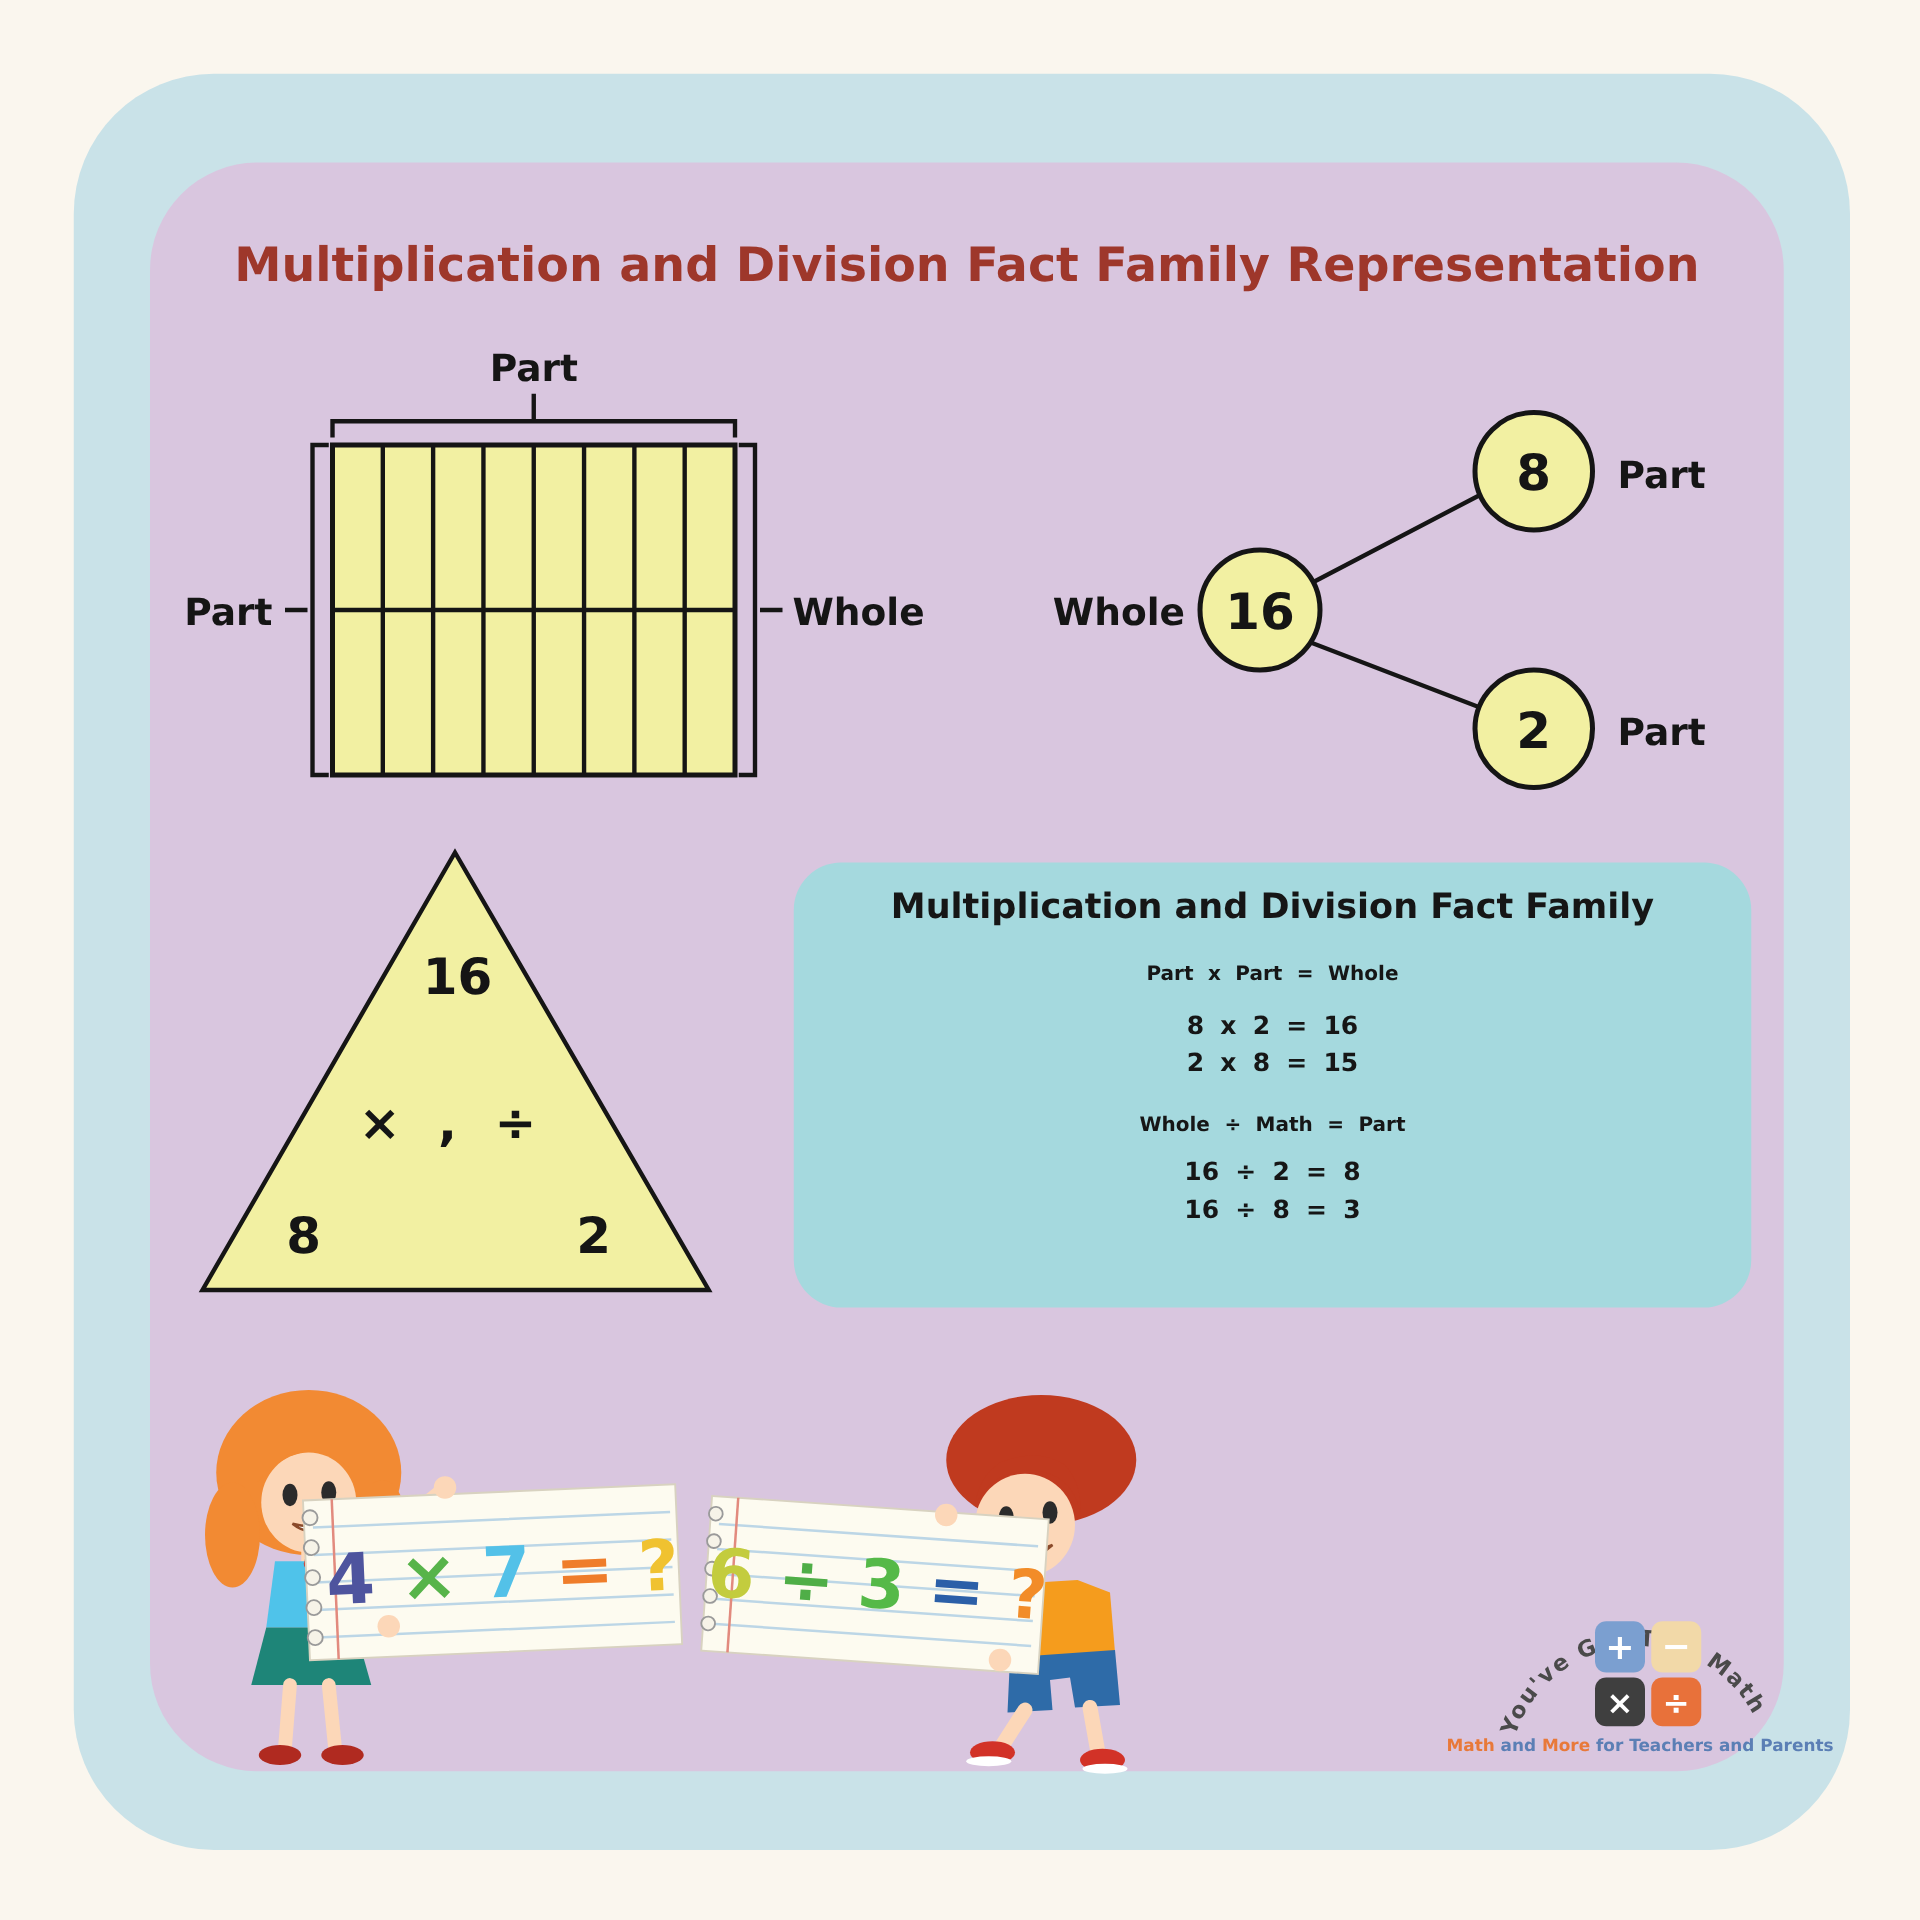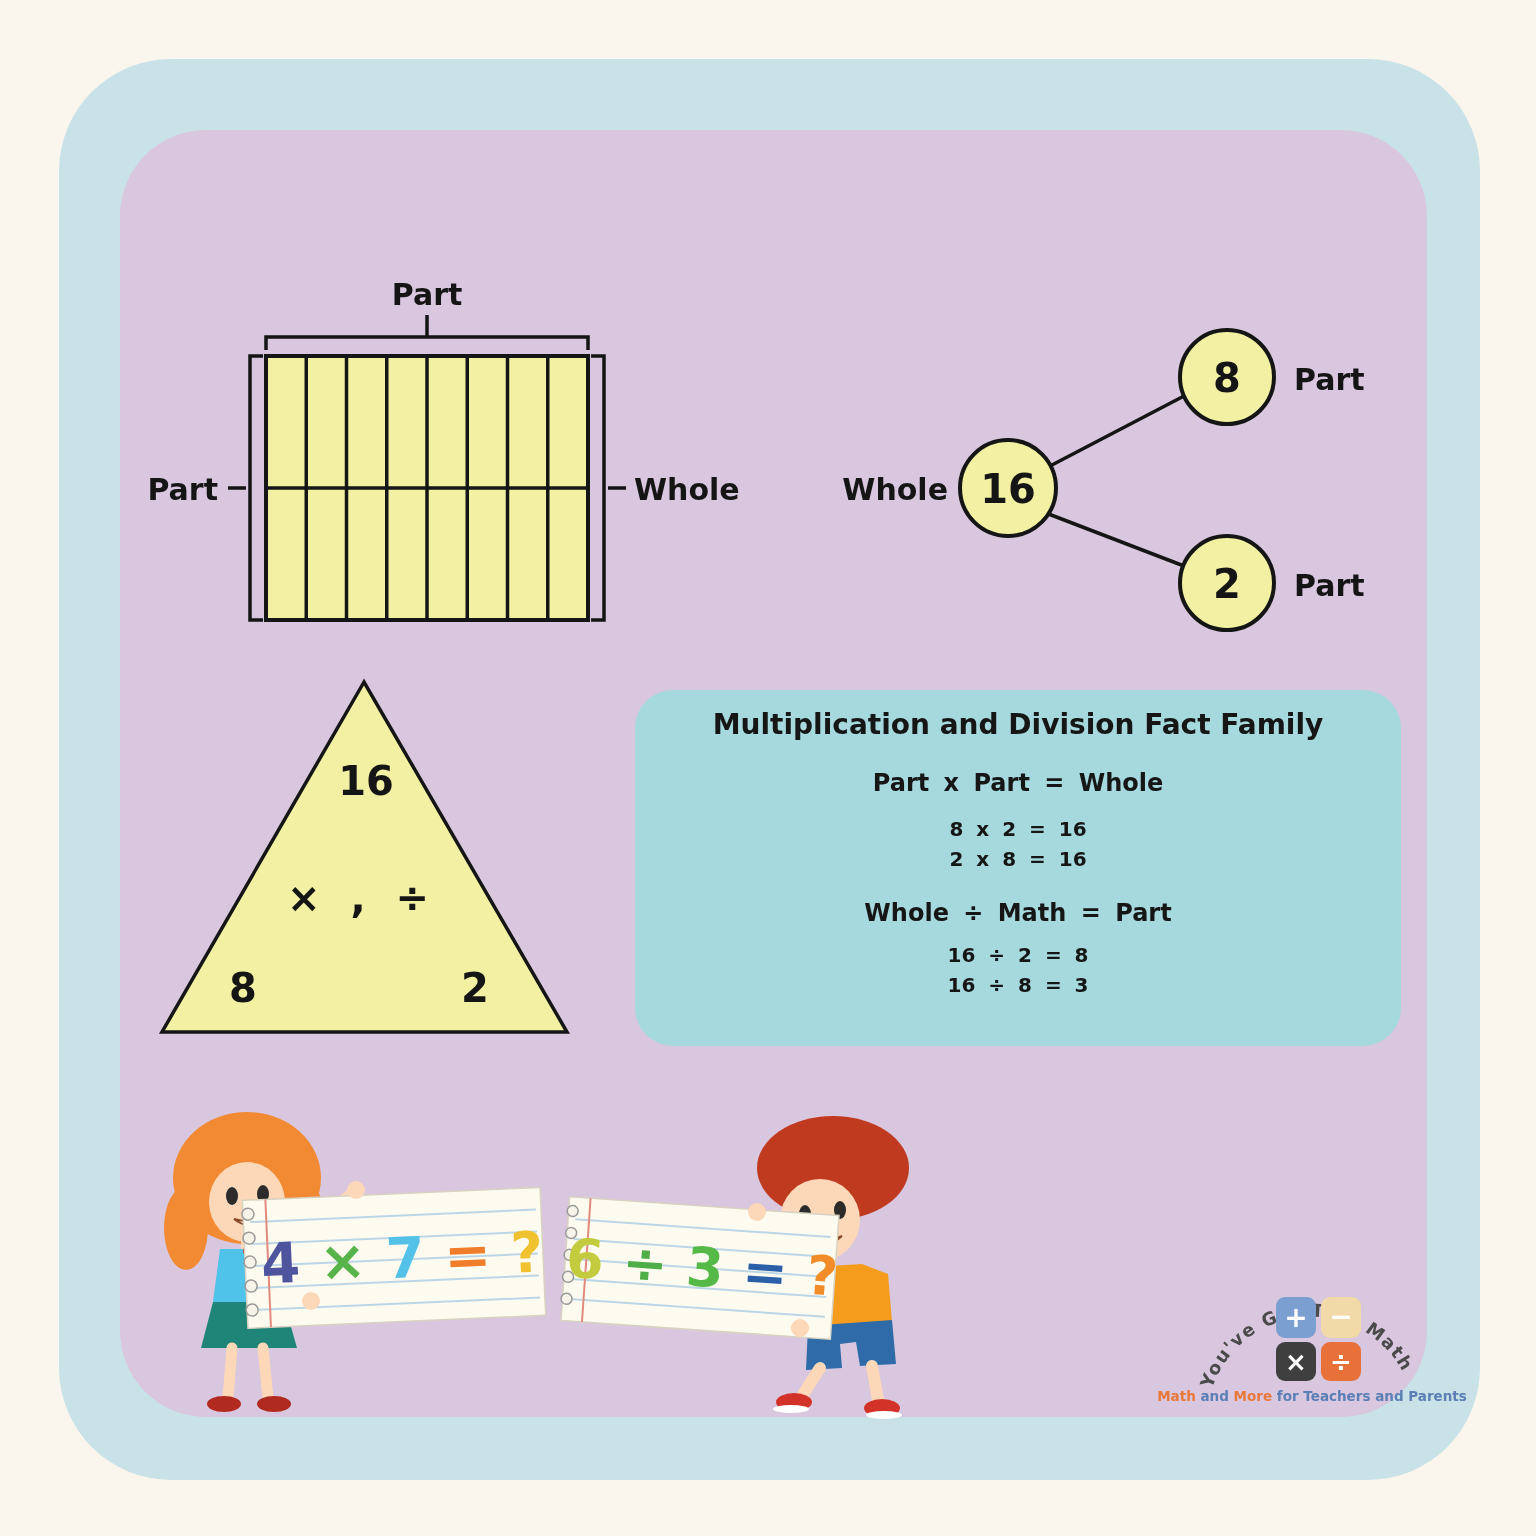--- a/index.html
+++ b/index.html
@@ -8,37 +8,38 @@
   .blue-panel{position:absolute;left:59px;top:59px;width:1421px;height:1421px;
               border-radius:112px;background:#C9E2E8;}
   .lav-panel{position:absolute;left:120px;top:130px;width:1307px;height:1287px;
              border-radius:86px;background:#D9C6DF;}
   .title{position:absolute;left:120px;top:190px;width:1307px;text-align:center;
          font-size:38px;font-weight:700;color:#9E372B;letter-spacing:0px;}
   .fact-box{position:absolute;left:635px;top:690px;width:766px;height:356px;
             border-radius:38px;background:#A5D9DE;display:flex;flex-direction:column;
             align-items:center;color:#161616;box-sizing:border-box;padding-top:18px;}
   .fact-box .heading{font-size:28px;font-weight:700;}
-  .fact-box .rule{font-size:24px;font-weight:700;word-spacing:6px;margin-top:28px;}
+  .fact-box .rule{font-size:16px;font-weight:700;word-spacing:6px;margin-top:28px;}
   .fact-box .fact{font-size:20px;font-weight:700;word-spacing:6px;}
   .mt28{margin-top:28px}.mt20{margin-top:20px}.mt6{margin-top:6px}
   .mt24{margin-top:24px}.mt18{margin-top:16px}
   svg{position:absolute;left:0;top:0;}
   svg text{font-family:"DejaVu Sans","Liberation Sans",sans-serif;}
   .lbl{font-size:30px;font-weight:700;fill:#151515;}
   .num{font-size:40px;font-weight:700;fill:#151515;}
   .ink{stroke:#151515;fill:none;}
 </style>
 </head>
 <body>
 
 <div class="stage">
   <div class="blue-panel"></div>
   <div class="lav-panel"></div>
 
+  <div class="title">Multiplication and Division Fact Family Representation</div>
 
   <svg width="1536" height="1536" viewBox="0 0 1536 1536">
 
     <g>
       <rect x="266" y="356" width="322" height="264" fill="#F2F0A2" stroke="#151515" stroke-width="4"></rect>
       <g id="grid-lines" stroke="#151515" stroke-width="3.5">
           <line x1="306.25" y1="356" x2="306.25" y2="620"></line>
           <line x1="346.5" y1="356" x2="346.5" y2="620"></line>
           <line x1="386.75" y1="356" x2="386.75" y2="620"></line>
           <line x1="427" y1="356" x2="427" y2="620"></line>
@@ -176,18 +177,18 @@
       </g>
 
       <text x="1312" y="1401" text-anchor="middle" font-size="13.5" font-weight="700"><tspan fill="#E8793A">Math </tspan><tspan fill="#5B7FB5">and </tspan><tspan fill="#E8793A">More </tspan><tspan fill="#5B7FB5">for Teachers and Parents</tspan></text>
     </g>
   </svg>
 
   <div class="fact-box">
     <div class="heading">Multiplication and Division Fact Family</div>
     <div class="rule mt28">Part x Part = Whole</div>
     <div class="fact mt20">8 x 2 = 16</div>
-    <div class="fact mt6">2 x 8 = 16</div>
+    <div class="fact mt6">2 x 8 = 15</div>
     <div class="rule mt24">Whole ÷ Math = Part</div>
     <div class="fact mt18">16 ÷ 2 = 8</div>
     <div class="fact mt6">16 ÷ 8 = 3</div>
   </div>
 </div>
 
 </body></html>

